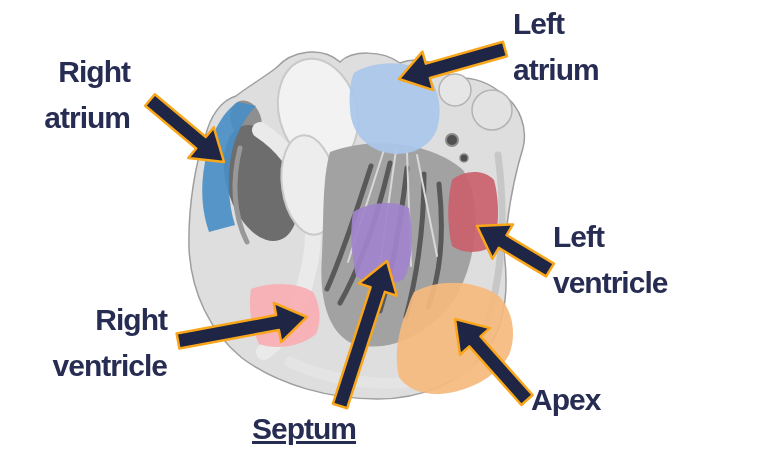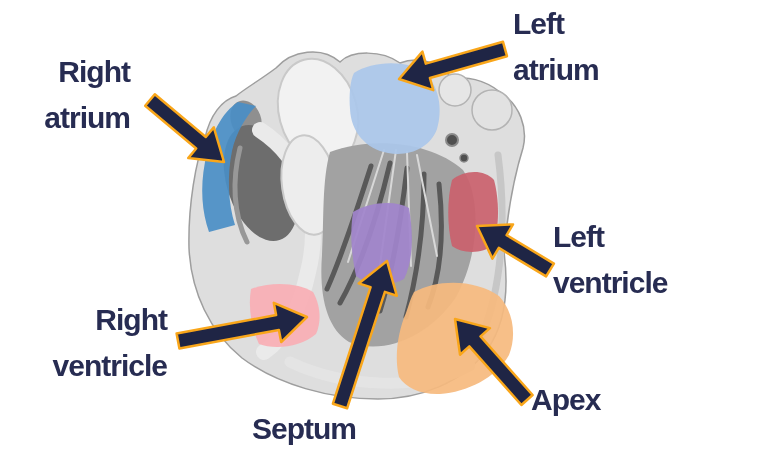--- a/index.html
+++ b/index.html
@@ -146,19 +146,19 @@
     <span class="line">atrium</span>
   </div>
   <div class="label label-left-ventricle" style="color: rgb(39, 44, 82);">
     <span class="line">Left</span>
     <span class="line">ventricle</span>
   </div>
   <div class="label label-right-ventricle" style="color: rgb(39, 44, 82);">
     <span class="line">Right</span>
     <span class="line">ventricle</span>
   </div>
-  <div class="label label-septum" style="color: rgb(39, 44, 82);">
+  <div class="label label-septum" style="color: rgb(39, 44, 82); text-decoration: underline;">
     <span class="line">Septum</span>
   </div>
   <div class="label label-apex" style="color: rgb(39, 44, 82);">
     <span class="line">Apex</span>
   </div>
 </div>
 
 </body></html>

